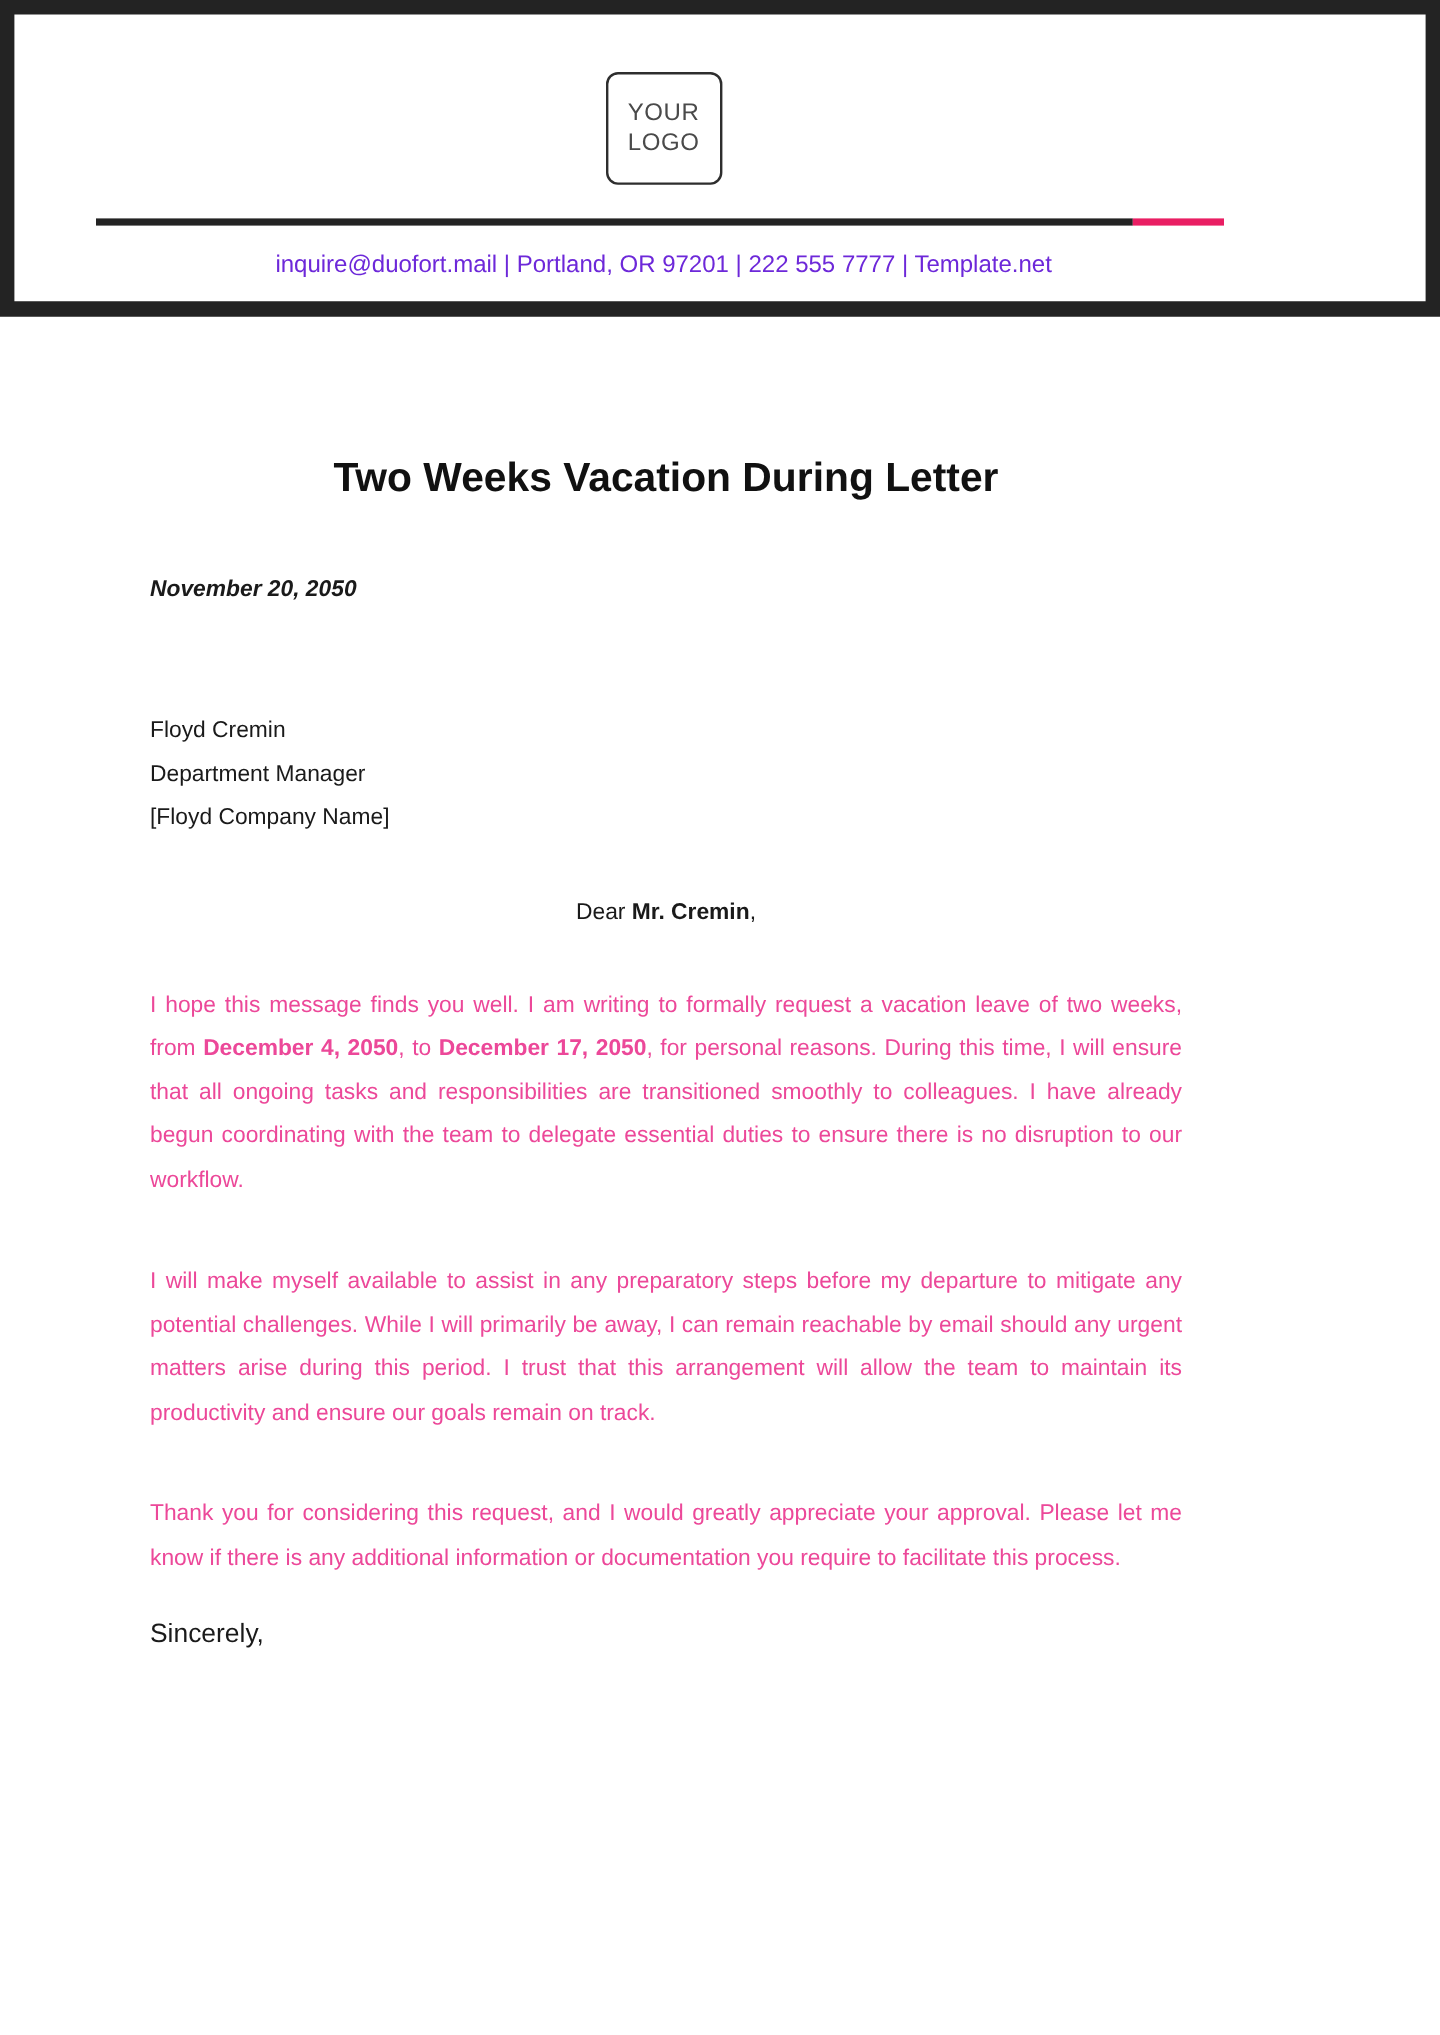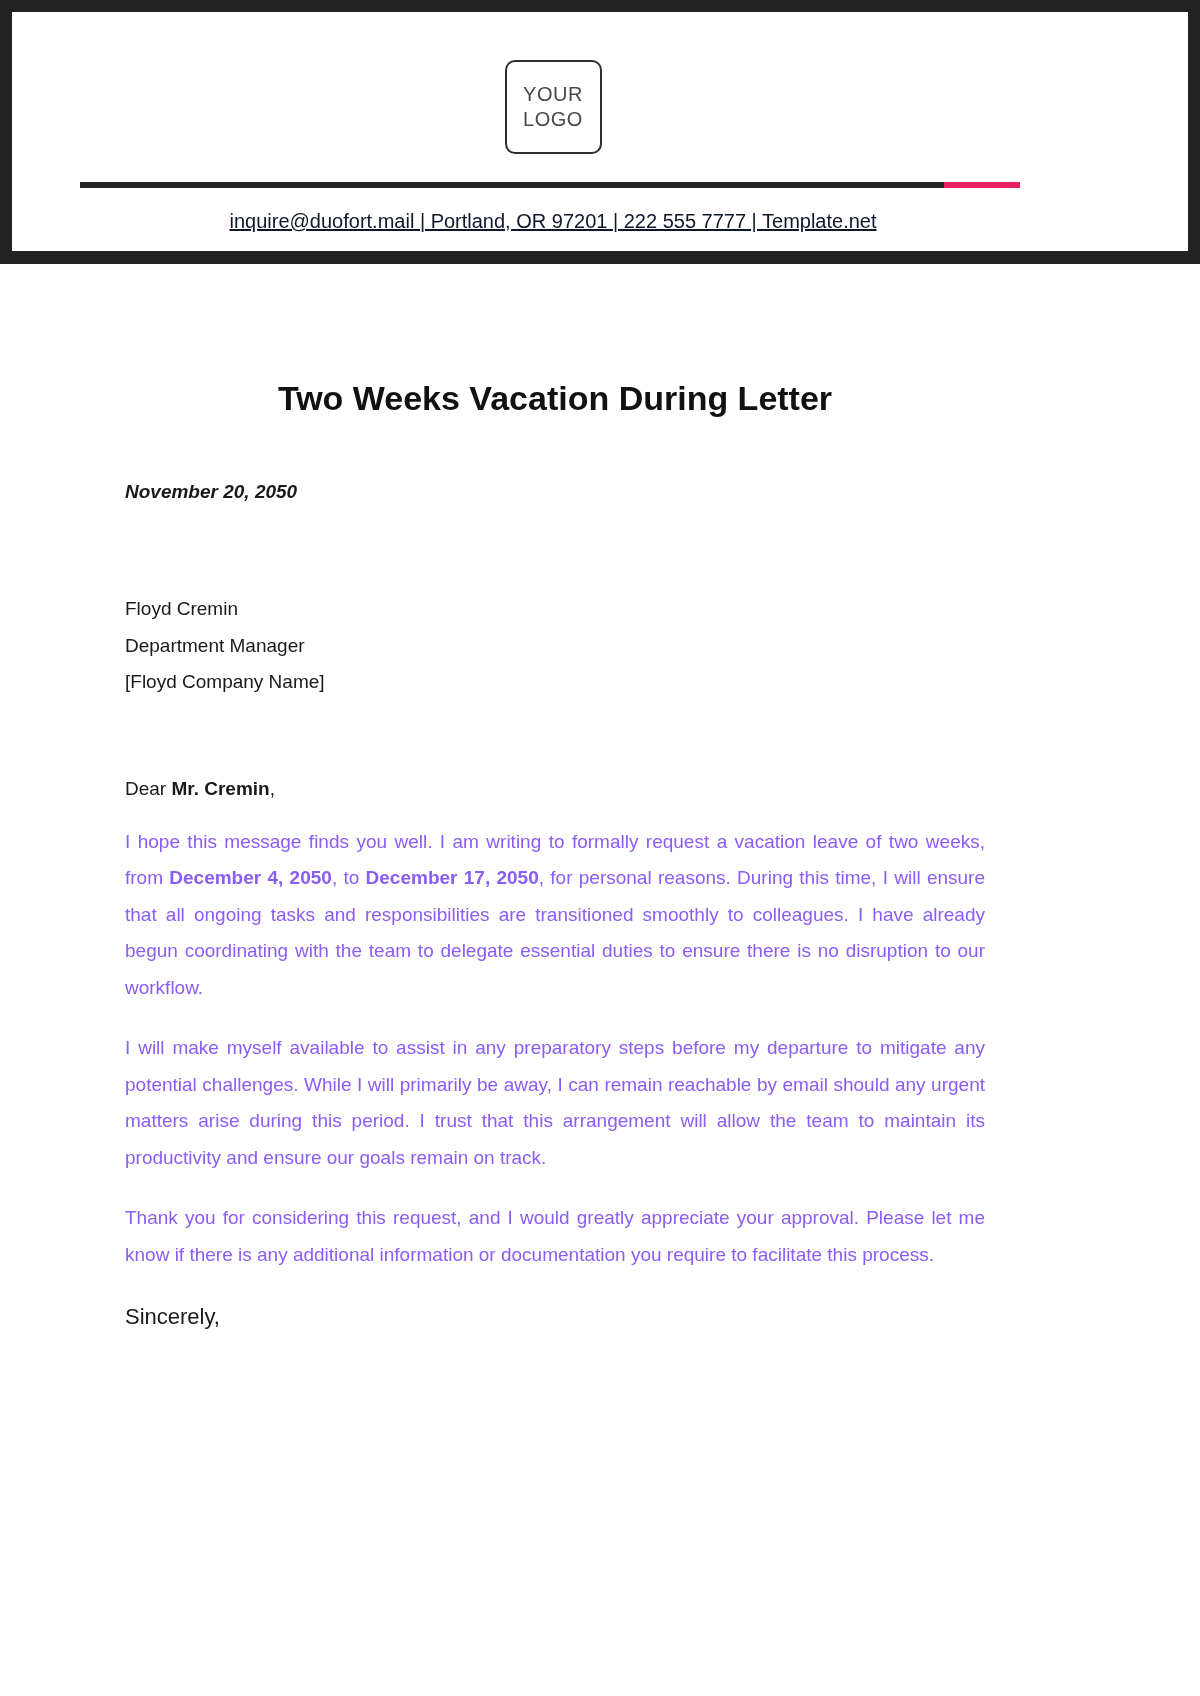--- a/index.html
+++ b/index.html
@@ -43,22 +43,21 @@
     width: 940px;
     height: 6px;
     display: flex;
   }
   .divider-dark { flex: 1; background: #232323; }
   .divider-pink { width: 76px; background: #e91e63; }
   .contact {
     margin-top: 22px;
     text-align: center;
     font-size: 20px;
-    color: #0f172a;
-    text-decoration: underline;
+    color: #6d28d9;
   }
 
   
   .main {
     padding-left: 125px;
     width: 985px;           
   }
   .letter-title {
     margin-top: 115px;
     text-align: center;
@@ -73,30 +72,31 @@
     line-height: 23px;
     font-style: italic;
   }
   .recipient {
     margin-top: 88px;
     font-size: 19px;
     font-weight: 400;
     line-height: 36.5px;
   }
   .salutation {
-    margin-top: 76px;
+    margin-top: 48px;
     font-size: 19px;
     line-height: 23px;
+    text-align: center;
   }
   .para {
-    margin-top: 24px;
+    margin-top: 48px;
     font-size: 19px;
     line-height: 36.5px;
     text-align: justify;
-    color: #8b5cf6;
+    color: #ec4899;
   }
   .closing {
     margin-top: 32px;
     font-size: 22px;
     line-height: 23px;
   }
   strong, b { font-weight: 700; }
 </style>
 </head>
 <body>

